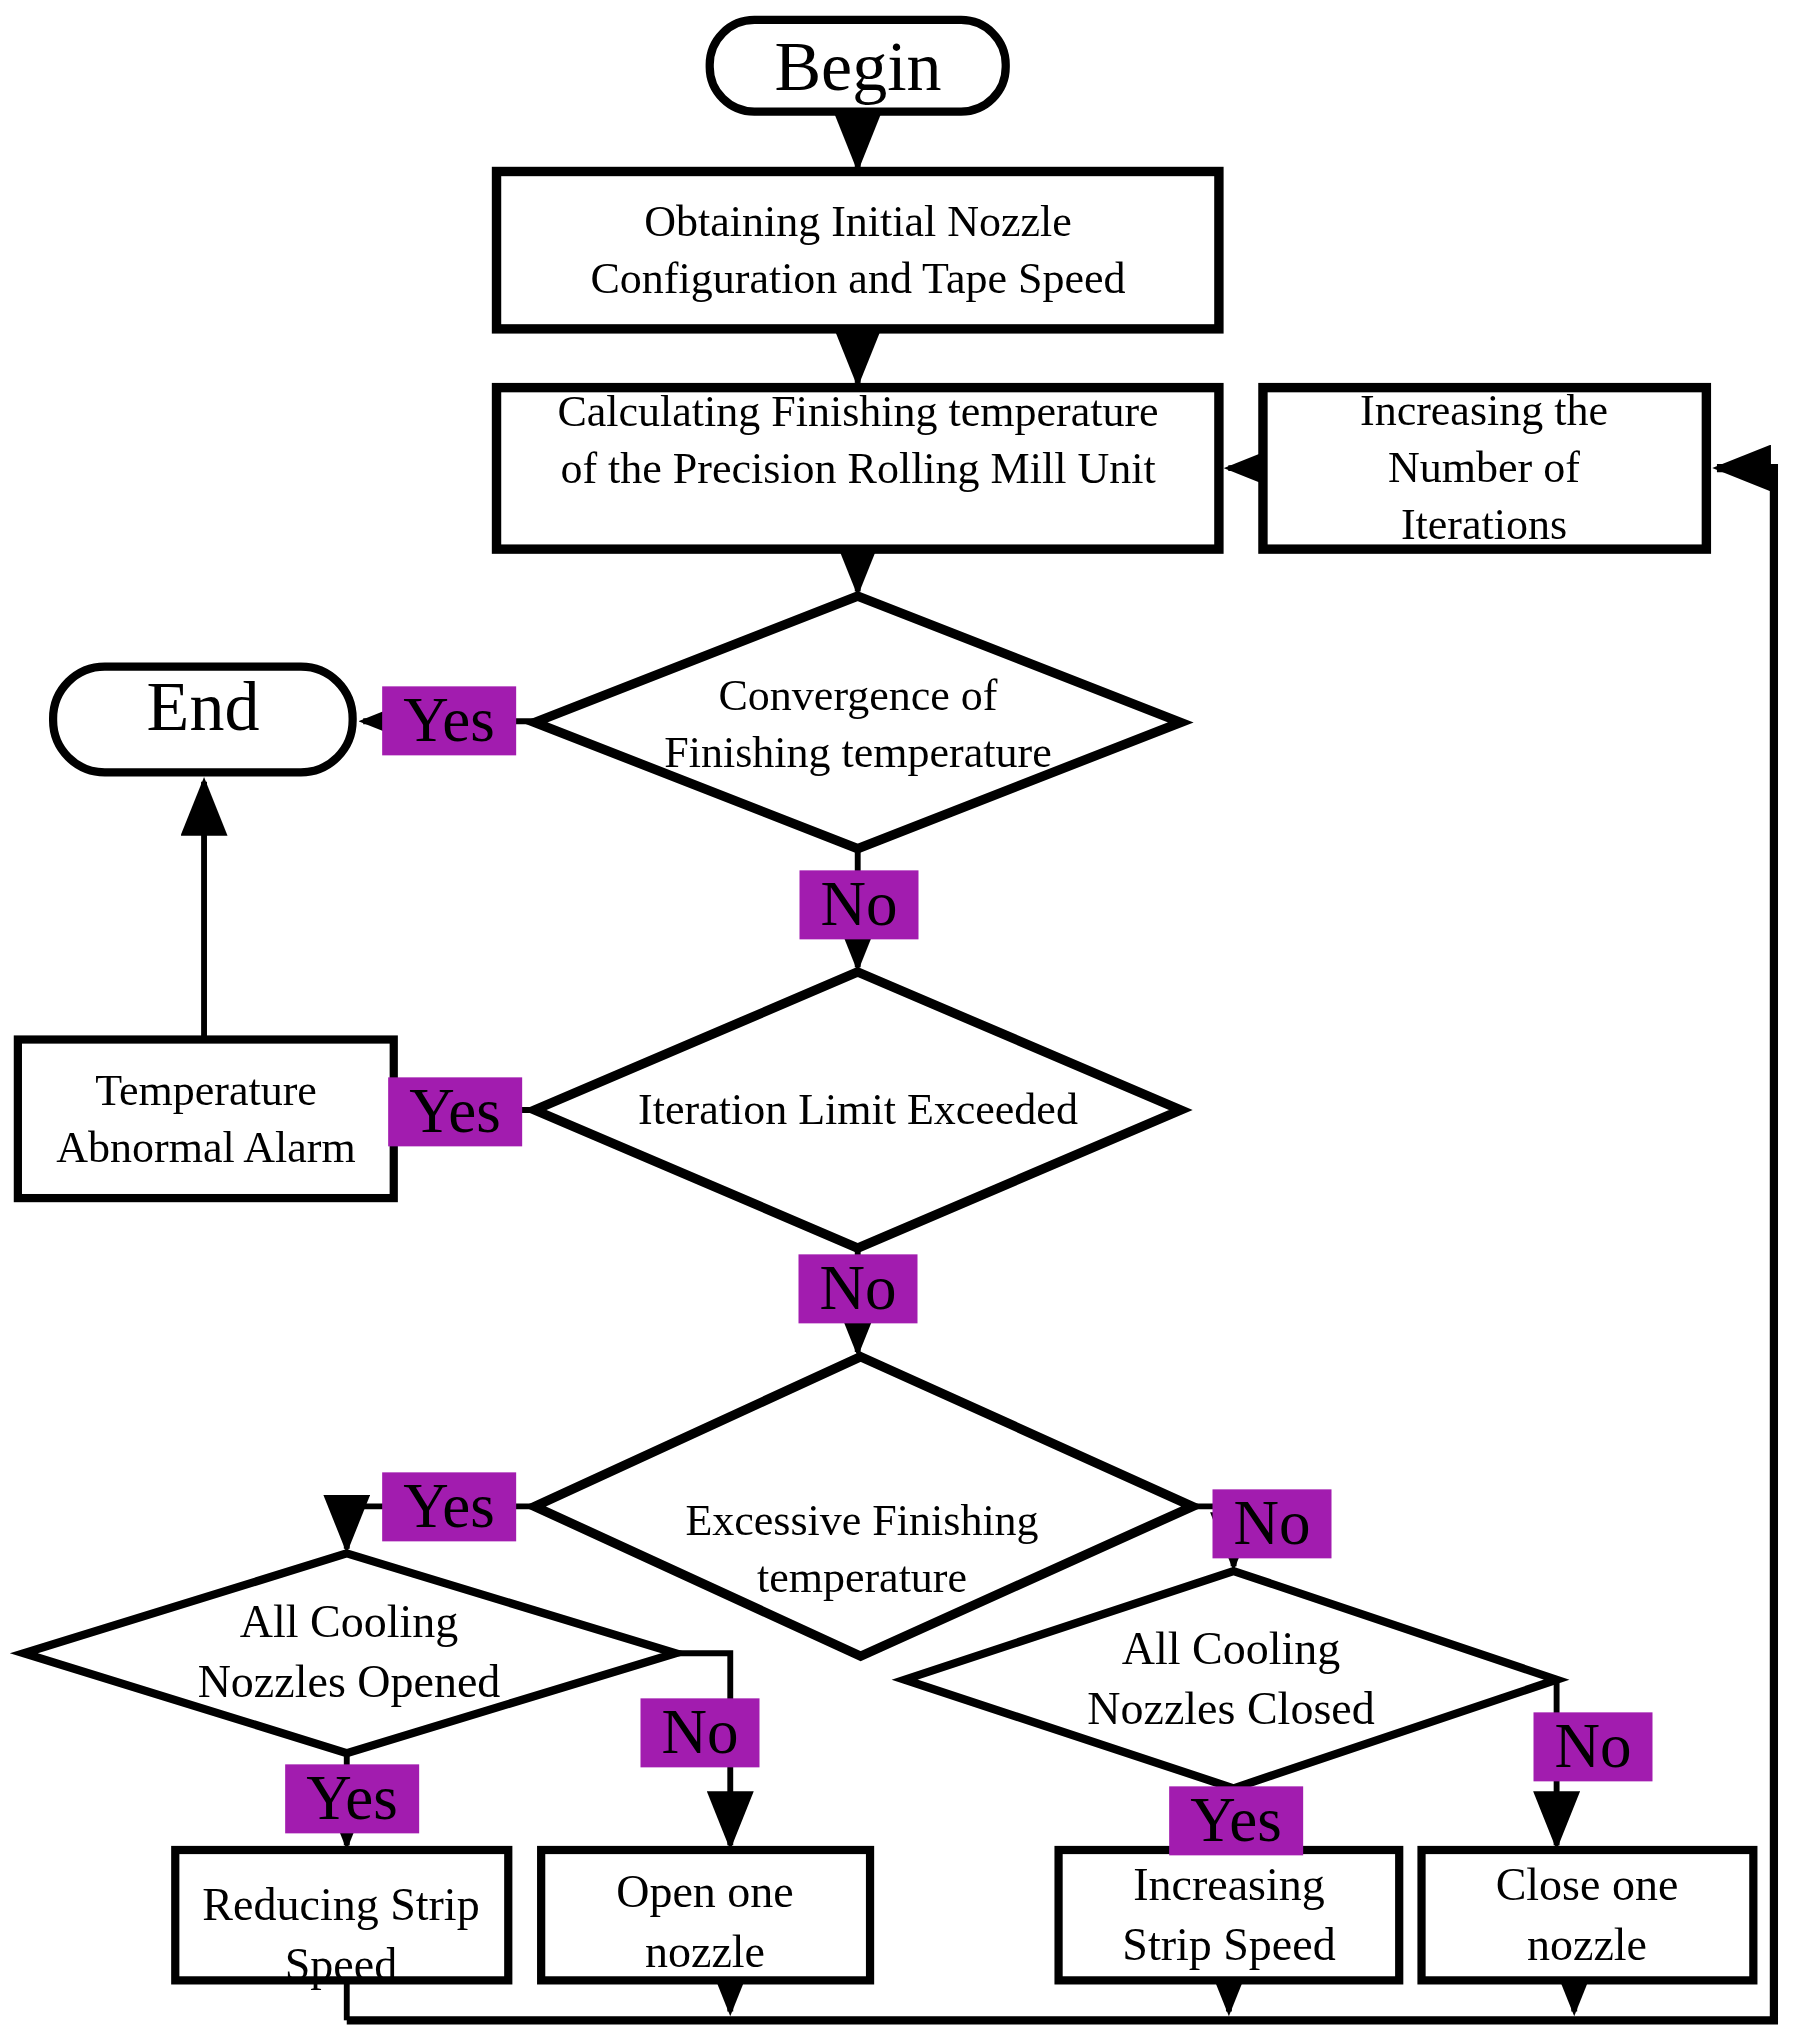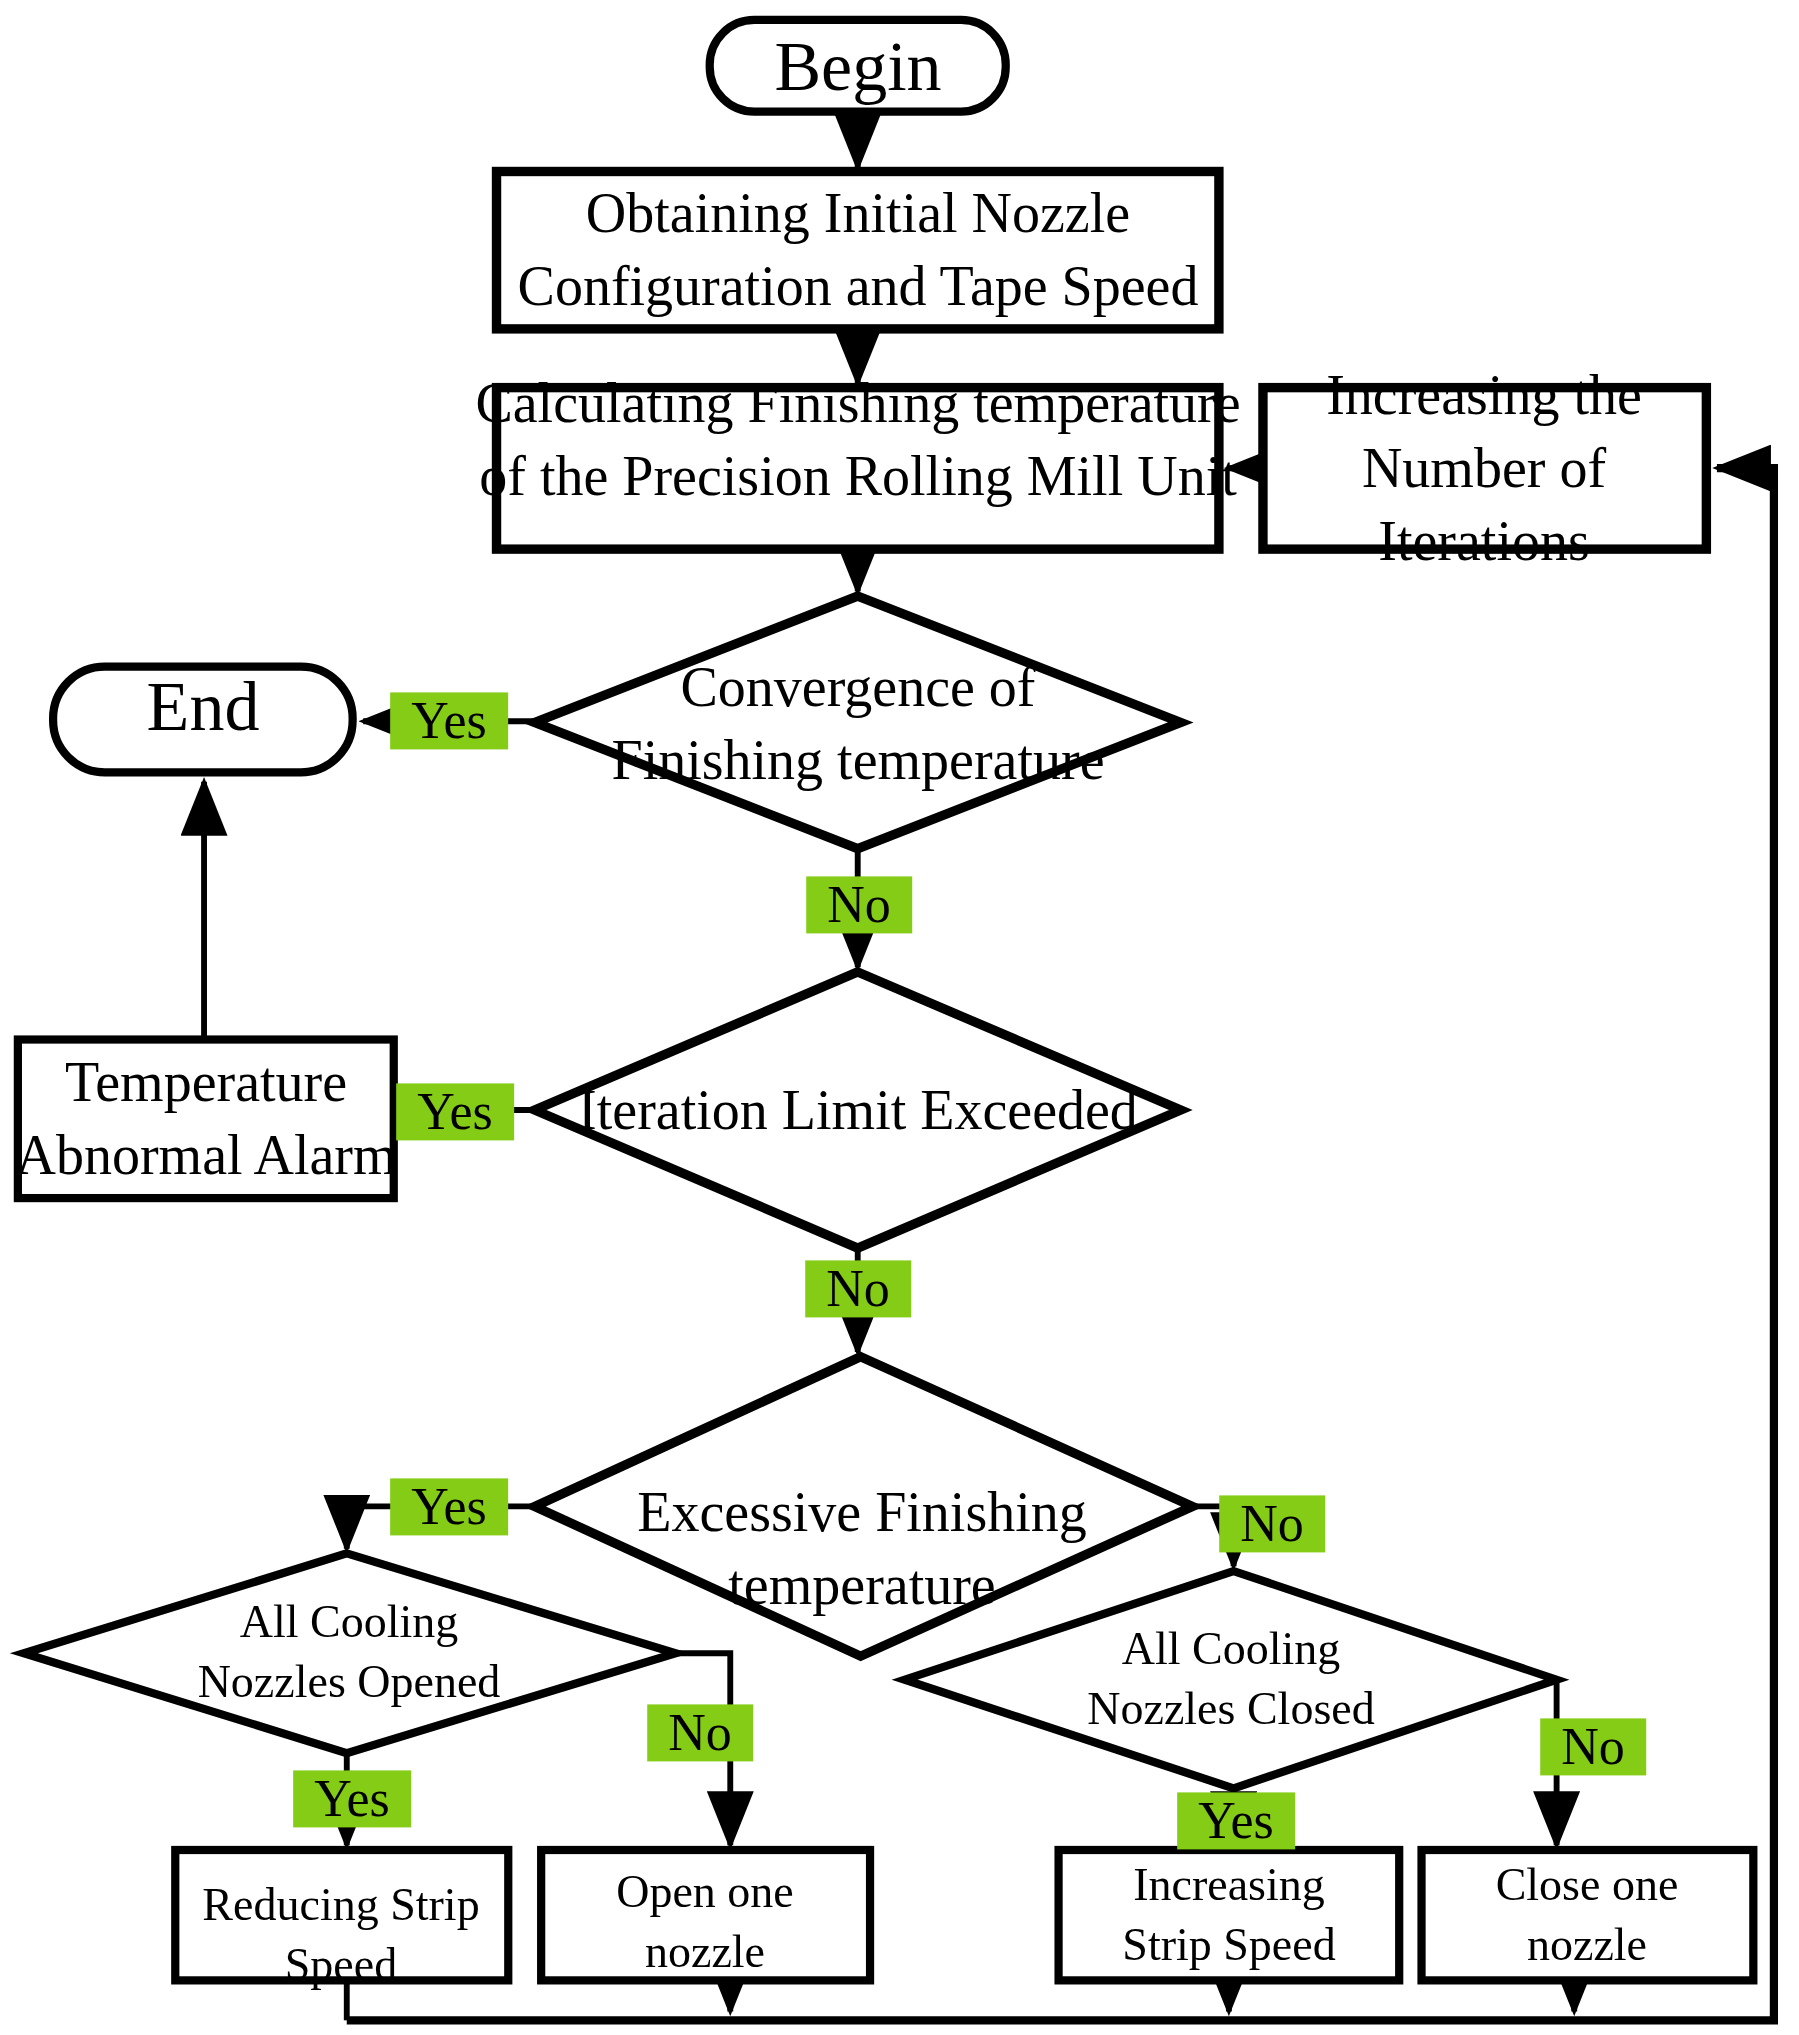--- a/index.html
+++ b/index.html
@@ -2,22 +2,22 @@
 <html style="font-size:9.4px"><head>
 <meta charset="utf-8">
 <style>
   html,body{margin:0;padding:0;background:#ffffff;}
   #canvas{position:relative;width:1800px;height:2035px;background:#ffffff;
           font-family:"Liberation Serif","DejaVu Serif",serif;color:#000;}
   #wires{position:absolute;left:0;top:0;}
   .node-label{position:absolute;transform:translate(-50%,-50%);
               text-align:center;white-space:pre-line;line-height:1.3;}
   .edge-label{position:absolute;transform:translate(-50%,-50%);
-              background:#84cc16;padding:0 21px;font-size:52px;line-height:1.1;}
-  .fs88{font-size:70px;} .fs82{font-size:56px;} .fs78{font-size:46px;}
+              background:#a21caf;padding:0 21px;font-size:63px;line-height:1.1;}
+  .fs88{font-size:70px;} .fs82{font-size:44px;} .fs78{font-size:46px;}
 </style>
 </head>
 <body>
 
 <div id="canvas">
 
   <svg id="wires" width="1800" height="2035" viewBox="0 0 3064 3465">
     <defs>
       <marker id="arr" markerUnits="userSpaceOnUse" markerWidth="100" markerHeight="80" refX="92" refY="40" orient="auto">
         <path d="M0,0 L100,40 L0,80 Z" fill="#000"></path>

